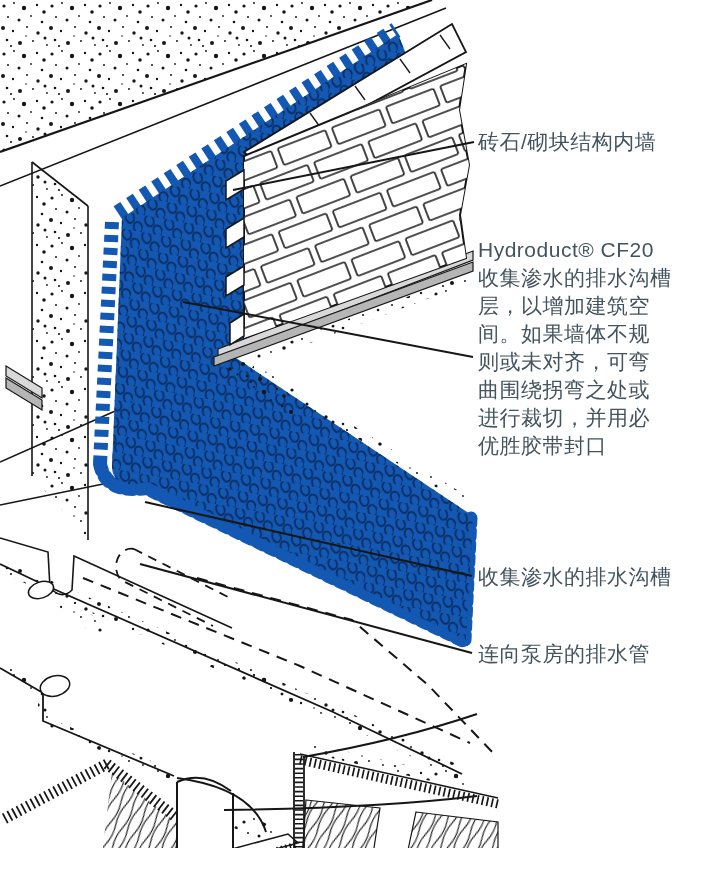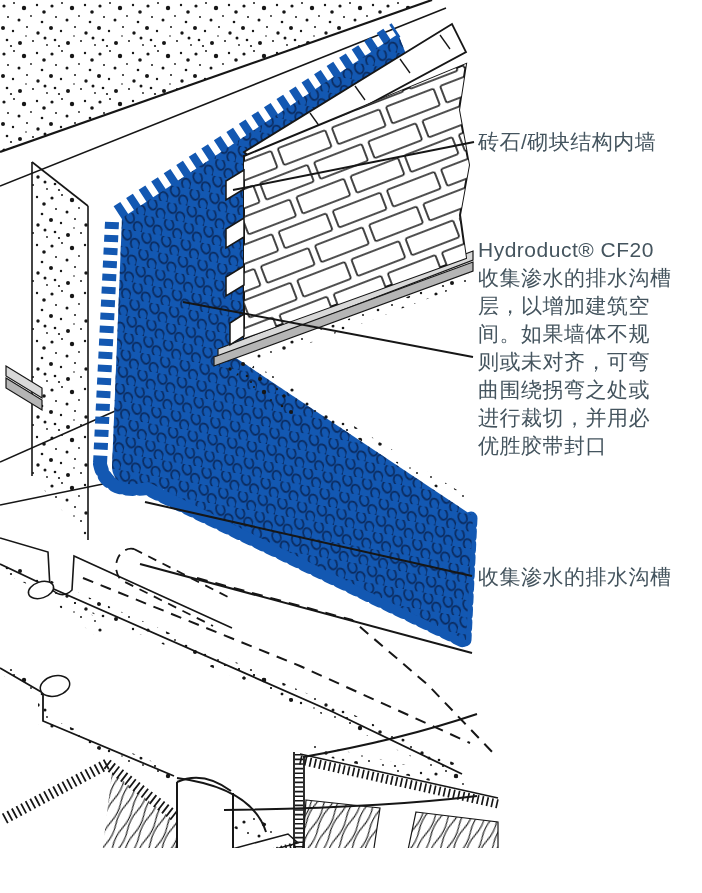--- a/index.html
+++ b/index.html
@@ -186,14 +186,15 @@
 <div class="label" style="top:128px">砖石/砌块结构内墙</div>
 <div class="label" style="top:236px">Hydroduct® CF20
 收集渗水的排水沟槽
 层，以增加建筑空
 间。如果墙体不规
 则或未对齐，可弯
 曲围绕拐弯之处或
 进行裁切，并用必
 优胜胶带封口</div>
 <div class="label" style="top:563px">收集渗水的排水沟槽</div>
+<div class="label" style="top:640px">连向泵房的排水管</div>
 
 </div>
 
 </body></html>

